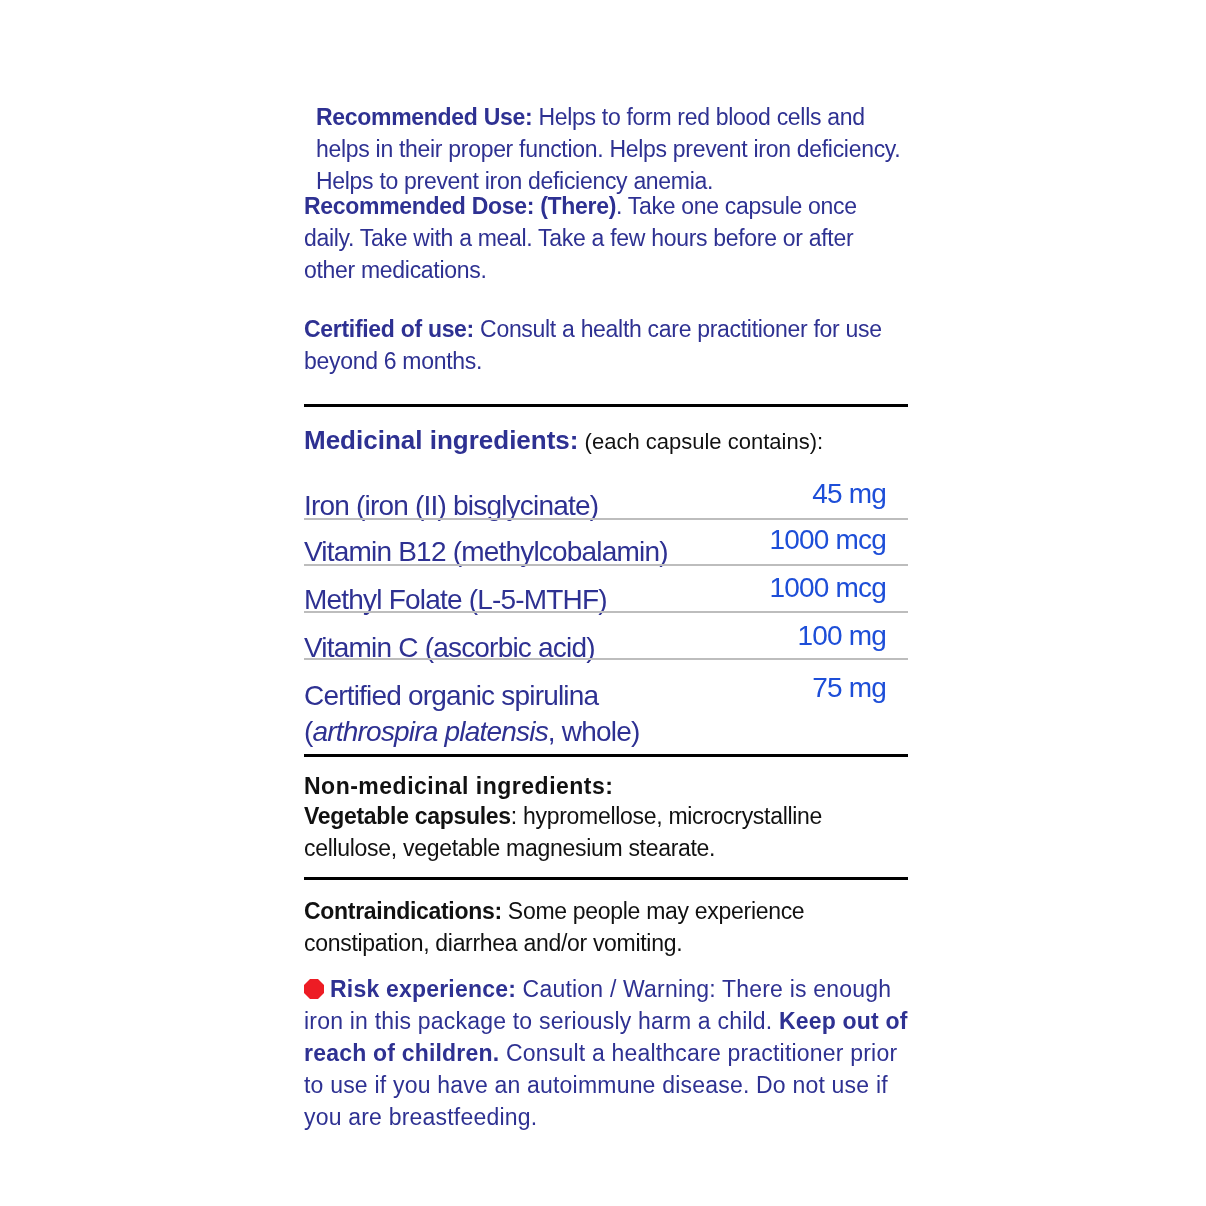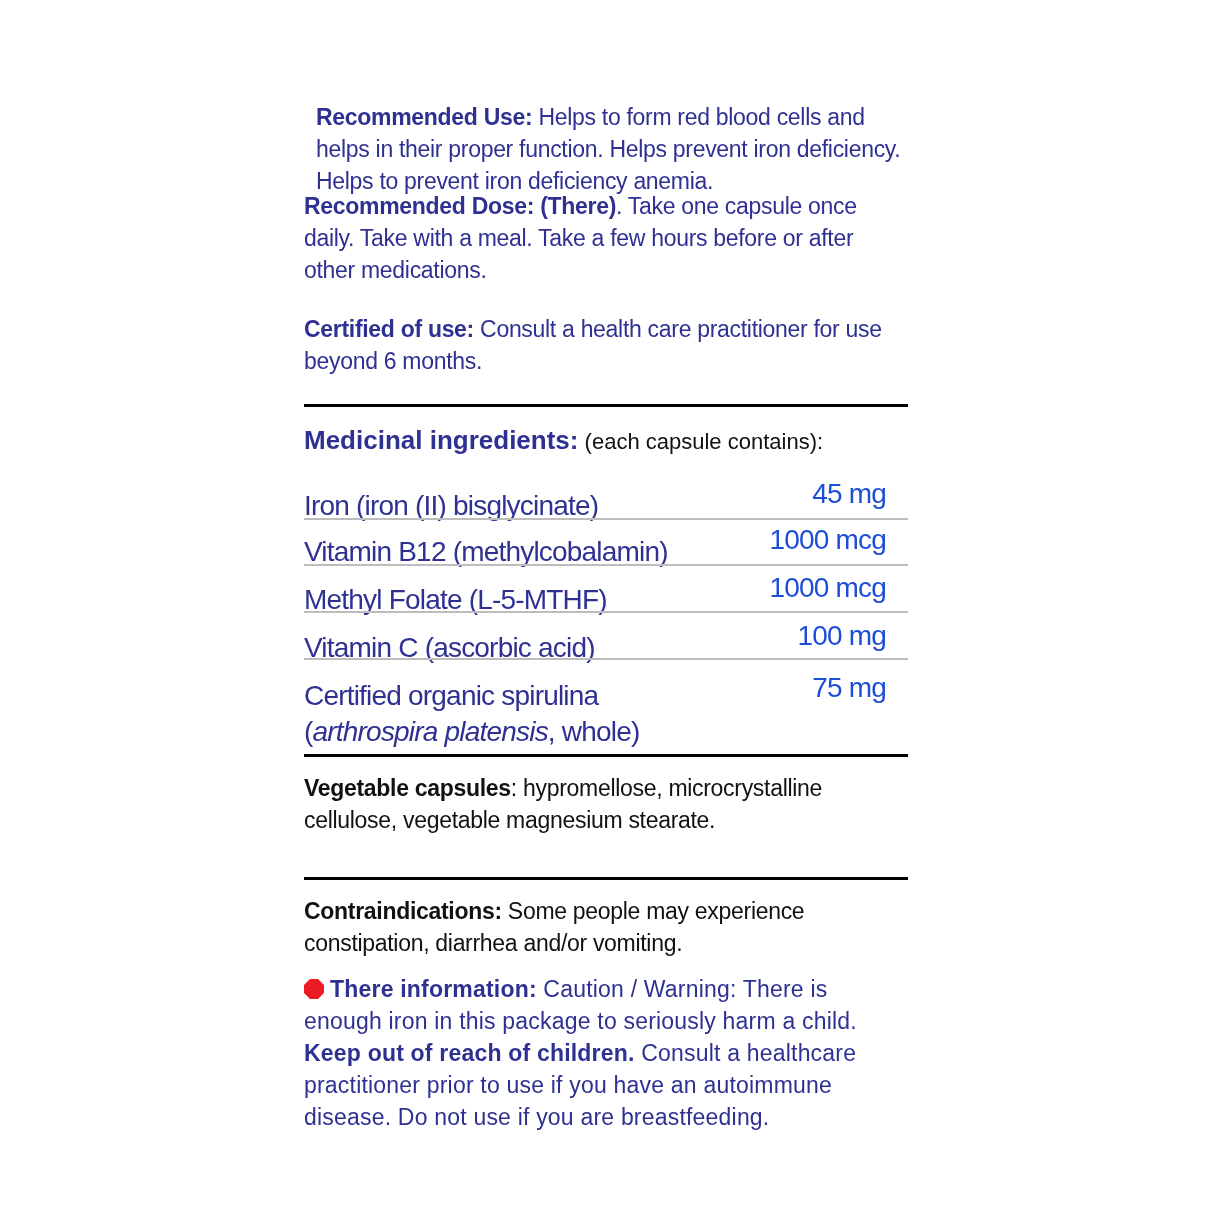--- a/index.html
+++ b/index.html
@@ -65,22 +65,23 @@
   <div class="rule-thin" style="top:658px;"></div>
 
   <div class="row blue" style="top:666px;height:76px;">
     <span class="name"><span>Certified organic spirulina</span><br><span>(</span><i>arthrospira platensis</i><span>, whole)</span></span>
     <span class="amt" style="top:4px;">75 mg</span>
   </div>
 
   <div class="rule-heavy" style="top:754px;"></div>
 
   <div class="para black" style="top:772px;line-height:28px;">
+    <div style="font-weight:bold;font-size:23px;letter-spacing:0.5px;">Non-medicinal ingredients:</div>
     <div style="line-height:32px;"><b>Vegetable capsules</b><span>: hypromellose, microcrystalline cellulose, vegetable magnesium stearate.</span></div>
   </div>
 
   <div class="rule-heavy" style="top:877px;"></div>
 
   <p class="para black" style="top:895px;margin:0;"><b>Contraindications:</b><span> Some people may experience constipation, diarrhea and/or vomiting.</span></p>
 
-  <p class="para blue" style="top:973px;margin:0;letter-spacing:0.2px;"><span class="stop"></span><b>There information:</b><span> Caution / Warning: There is enough iron in this package to seriously harm a child. </span><b>Keep out of reach of children.</b><span> Consult a healthcare practitioner prior to use if you have an autoimmune disease. Do not use if you are breastfeeding.</span></p>
+  <p class="para blue" style="top:973px;margin:0;letter-spacing:0.2px;"><span class="stop"></span><b>Risk experience:</b><span> Caution / Warning: There is enough iron in this package to seriously harm a child. </span><b>Keep out of reach of children.</b><span> Consult a healthcare practitioner prior to use if you have an autoimmune disease. Do not use if you are breastfeeding.</span></p>
 
 </div>
 
 </body></html>

